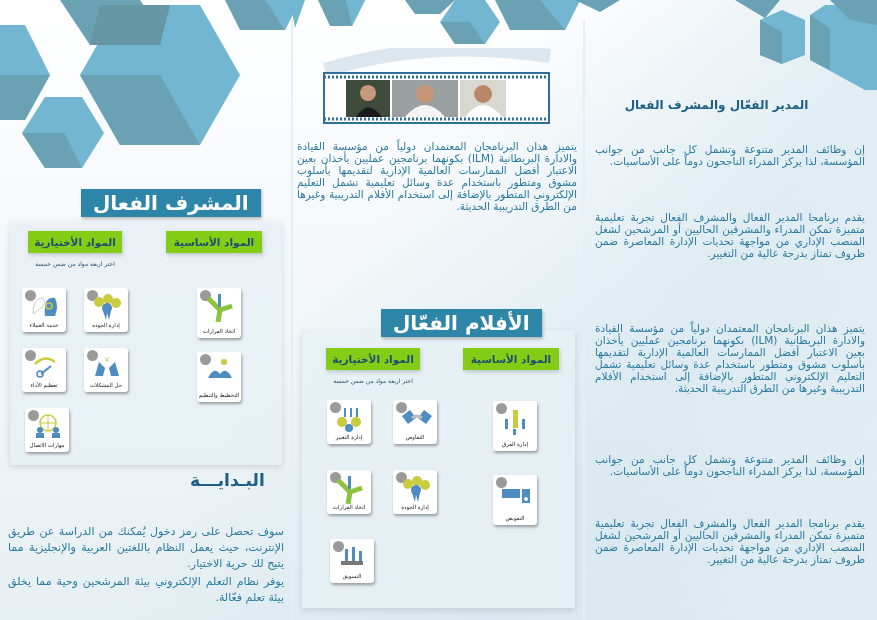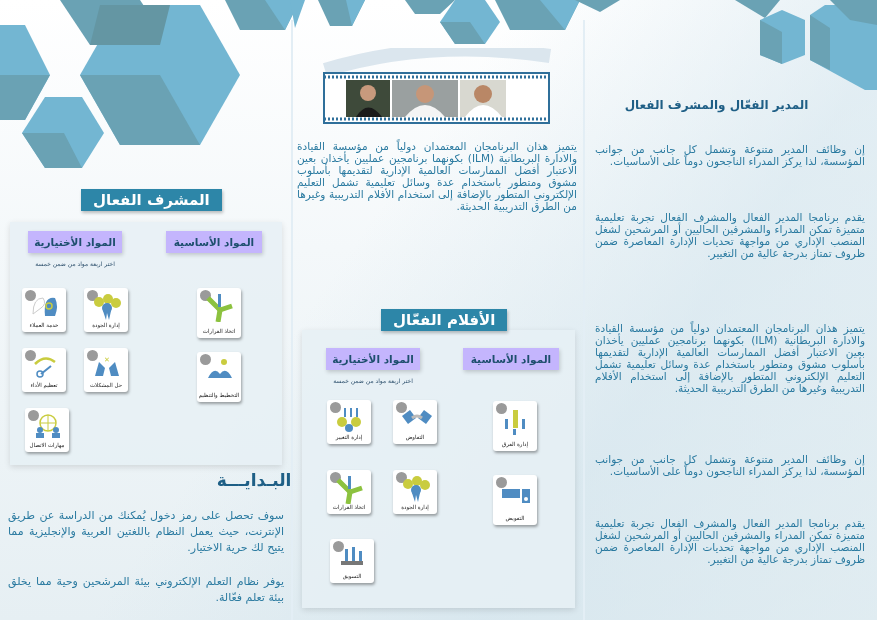--- a/index.html
+++ b/index.html
@@ -13,26 +13,26 @@
     background:
       linear-gradient(125deg, rgba(255,255,255,0) 40%, rgba(205,225,235,0.55) 70%, rgba(220,234,240,0.6) 100%),
       linear-gradient(180deg, #ffffff 0%, #f4f8fa 40%, #e6eff3 100%);
   }
   .panel-divider { position:absolute; top:20px; bottom:0; width:2px; background:#e3eef5; }
   .cube { position:absolute; }
   .rtl { direction:rtl; text-align:justify; }
   .txt { font-size:10.5px; line-height:12px; color:#2a7aa0; }
   .heading-plain { position:absolute; font-size:12px; font-weight:bold; color:#1f5f86; text-align:center; }
   .title-badge {
-    position:absolute; background:#2d86a8; color:#ffffff; font-weight:bold; font-size:15px;
+    position:absolute; background:#2d86a8; color:#ffffff; font-weight:bold; font-size:20px;
     padding:2px 12px; box-shadow:1px 2px 3px rgba(0,0,0,0.25);
   }
   .card-box { position:absolute; background:rgba(230,240,244,0.85); box-shadow:0 2px 6px rgba(0,0,0,0.12); }
   .label-box {
-    position:absolute; background:#c4b5fd; font-size:10.5px; font-weight:bold; color:#1e4f6e;
+    position:absolute; background:#84cc16; font-size:10.5px; font-weight:bold; color:#1e4f6e;
     text-align:center; box-shadow:1px 2px 4px rgba(0,0,0,0.18); line-height:22px; height:22px;
   }
   .hint { position:absolute; font-size:6px; color:#2a4d6a; direction:rtl; }
   .tile {
     position:absolute; width:44px; height:44px; background:#ffffff; border-radius:3px;
     box-shadow:1px 2px 3px rgba(0,0,0,0.35);
   }
   .tile .dot { position:absolute; left:3px; top:2px; width:11px; height:11px; border-radius:50%; background:#9a9a9a; }
   .tile svg { position:absolute; left:9px; top:6px; }
   .tile .tlabel { position:absolute; left:0; right:0; bottom:3px; font-size:5.5px; text-align:center; color:#222; direction:rtl; line-height:7px; }
@@ -249,15 +249,15 @@
       <line x1="6" y1="9" x2="22" y2="9" stroke="#c9cc3f"></line>
       <line x1="14" y1="1" x2="14" y2="17" stroke="#c9cc3f"></line>
       <circle cx="6" cy="16" r="3" fill="#4f8cc2"></circle>
       <rect x="2" y="19" width="8" height="5" fill="#4f8cc2"></rect>
       <circle cx="22" cy="16" r="3" fill="#4f8cc2"></circle>
       <rect x="18" y="19" width="8" height="5" fill="#4f8cc2"></rect>
     </svg>
   <div class="tlabel">مهارات الاتصال</div>
 </div>
 
-<div class="section-title" style="left:208px;top:470px;width:92px;text-align:center">البـدايـــة</div>
-<div class="rtl txt" style="position:absolute;left:8px;top:508px;width:276px;font-size:11px;line-height:16px">سوف تحصل على رمز دخول يُمكنك من الدراسة عن طريق الإنترنت، حيث يعمل النظام باللغتين العربية والإنجليزية مما يتيح لك حرية الاختيار.</div>
+<div class="section-title" style="left:190px;top:470px;width:92px;text-align:left">البـدايـــة</div>
+<div class="rtl txt" style="position:absolute;left:8px;top:524px;width:276px;font-size:11px;line-height:16px">سوف تحصل على رمز دخول يُمكنك من الدراسة عن طريق الإنترنت، حيث يعمل النظام باللغتين العربية والإنجليزية مما يتيح لك حرية الاختيار.</div>
 <div class="rtl txt" style="position:absolute;left:8px;top:574px;width:276px;font-size:11px;line-height:16px">يوفر نظام التعلم الإلكتروني بيئة المرشحين وحية مما يخلق بيئة تعلم فعّالة.</div>
 
 </body></html>

